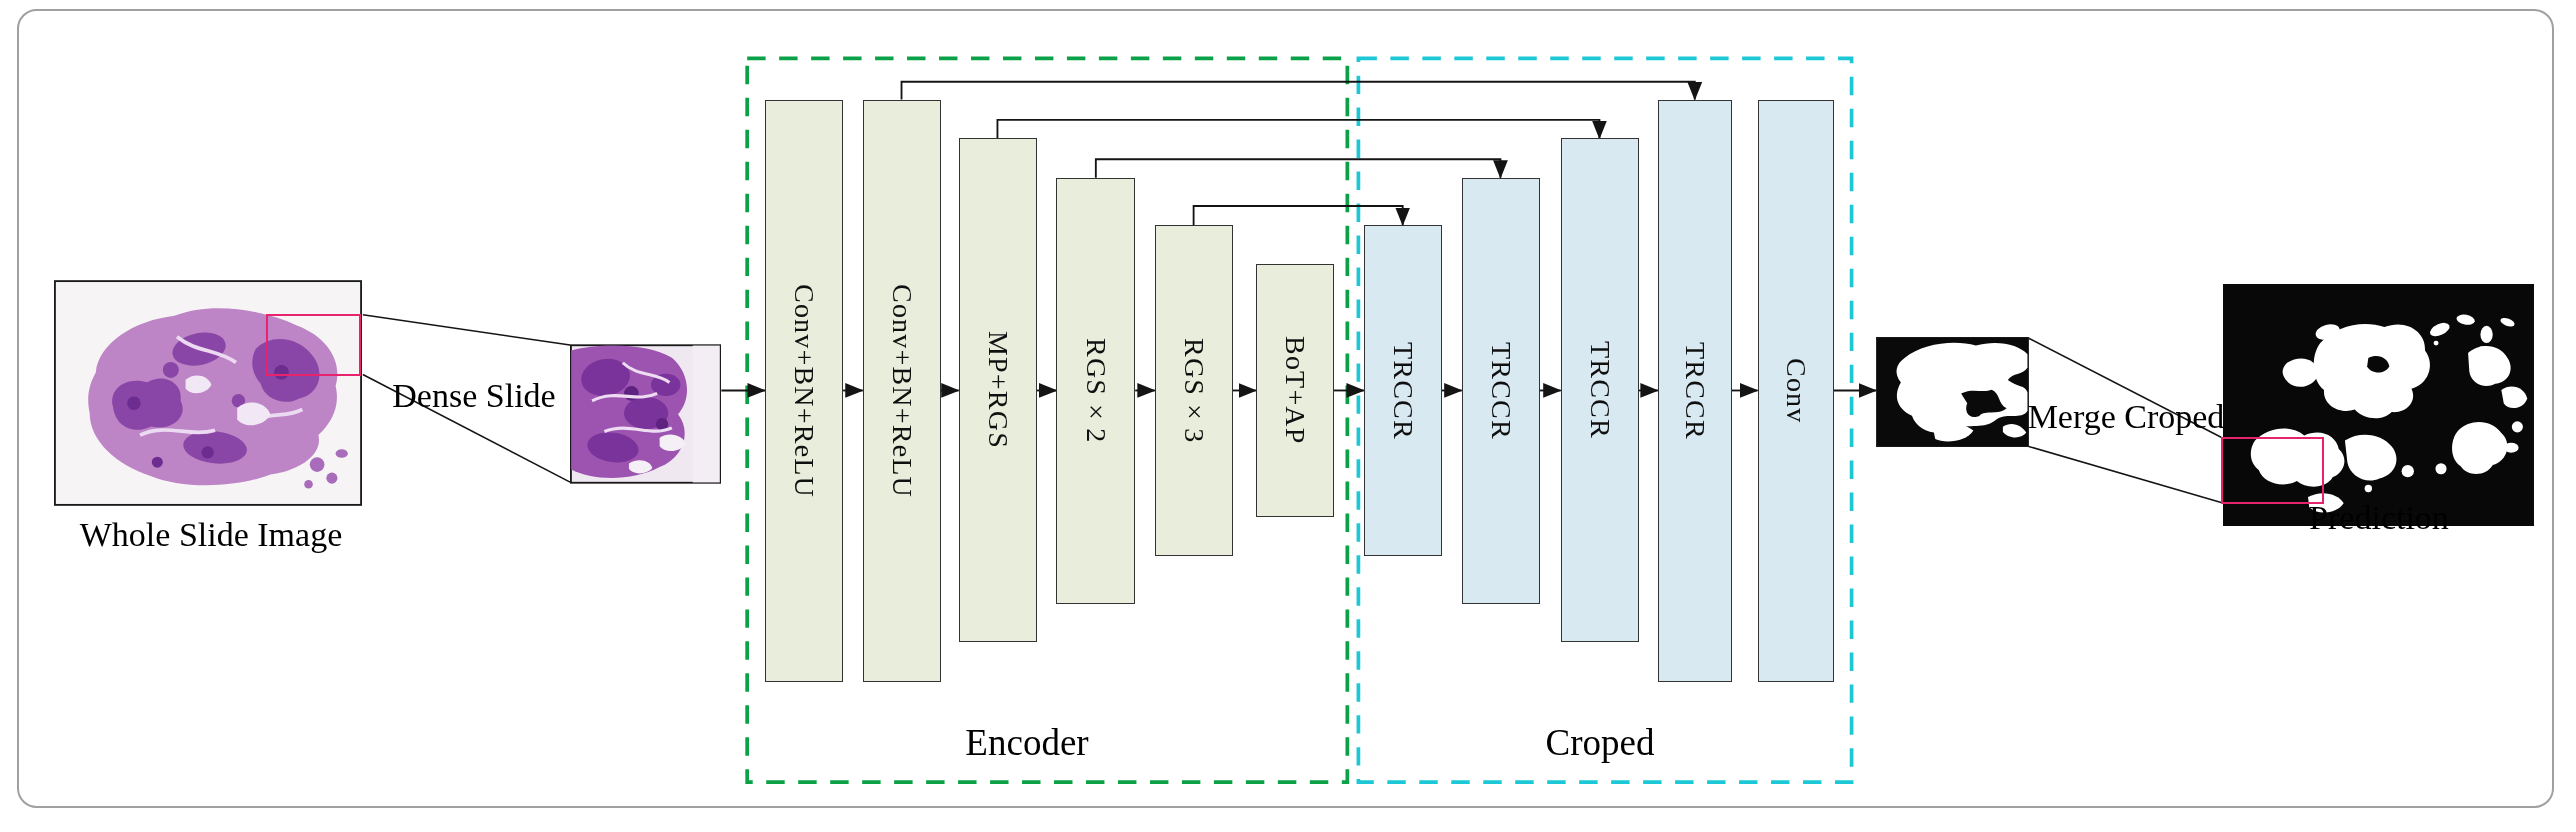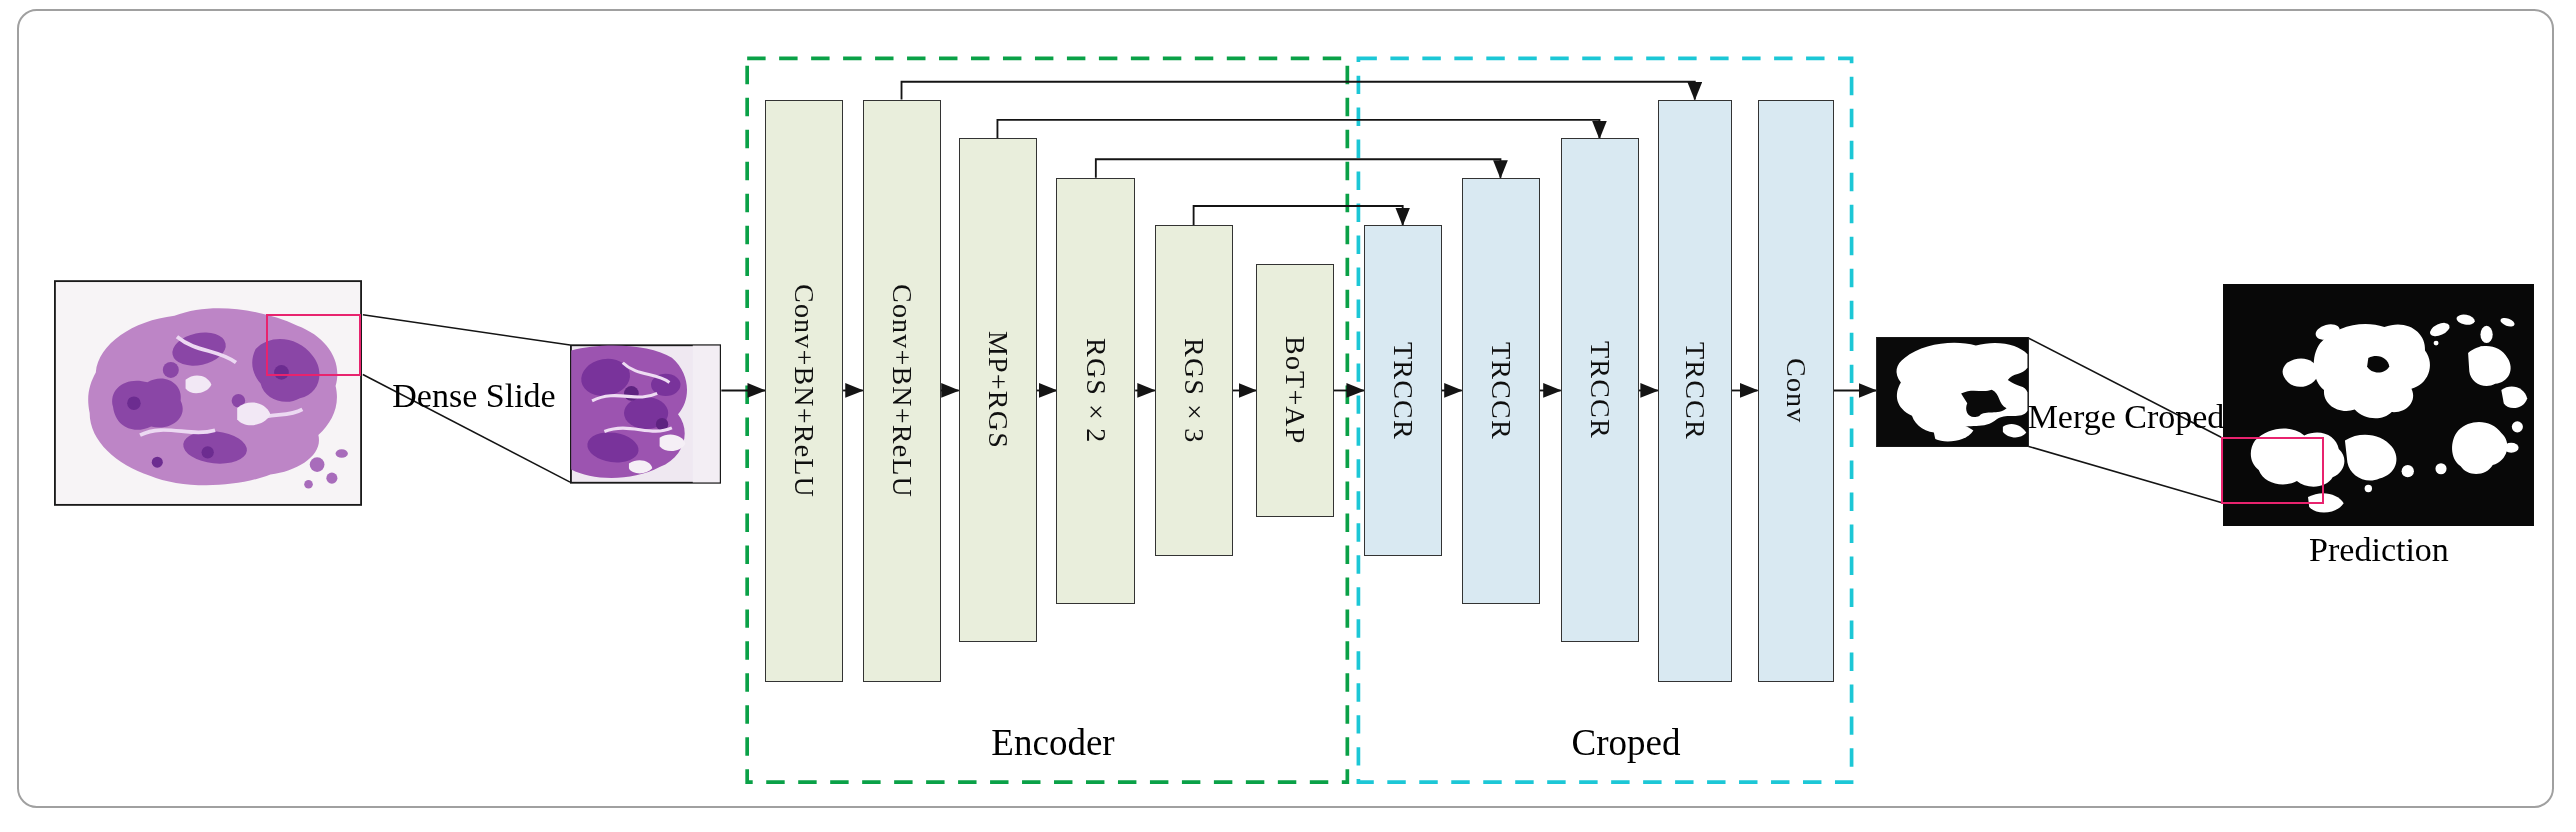--- a/index.html
+++ b/index.html
@@ -15,21 +15,21 @@
   .block{
     position:absolute;box-sizing:border-box;border:1.8px solid #333;
     display:flex;align-items:center;justify-content:center;
     writing-mode:vertical-rl;text-orientation:mixed;
     font-size:28px;letter-spacing:1.2px;color:#101010;white-space:nowrap;
   }
   .lbl{
     position:absolute;transform:translate(-50%,-50%);
     font-size:34px;color:#000;white-space:nowrap;
   }
-  .lbl.big{font-size:37px;margin-left:26px;}
+  .lbl.big{font-size:37px;}
   .roi{position:absolute;border:2.5px solid #e8236e;box-sizing:border-box;background:transparent;}
   .art{position:absolute;}
 </style>
 </head>
 <body>
 
 <div id="canvas">
 
   <div class="frame" style="border-color: rgb(160, 160, 160);"></div>
 
@@ -80,20 +80,21 @@
     <path d="M140,252 C180,232 222,256 262,244" fill="none" stroke="#ecd9f2" stroke-width="6"></path>
     <path d="M320,230 C350,214 380,224 404,210" fill="none" stroke="#ecd9f2" stroke-width="6"></path>
     <path d="M298,208 C316,192 344,198 352,218 C342,238 310,242 298,226 Z" fill="#f2e8f5"></path>
     <path d="M214,162 C228,150 250,154 256,170 C248,186 222,188 214,176 Z" fill="#f2e8f5"></path>
     <circle cx="428" cy="300" r="12" fill="#a86cbb"></circle>
     <circle cx="452" cy="322" r="9" fill="#a86cbb"></circle>
     <ellipse cx="468" cy="282" rx="10" ry="7" fill="#a86cbb"></ellipse>
     <circle cx="414" cy="332" r="7" fill="#a86cbb"></circle>
   </svg>
   <div class="roi" style="left: 266px; top: 314px; width: 95px; height: 62px; border-color: rgb(232, 35, 110);"></div>
+  <div class="lbl" style="left:211px;top:535px">Whole Slide Image</div>
 
   <div class="lbl" style="left:474px;top:396px">Dense Slide</div>
 
   <svg class="art" style="left:570px;top:344px" width="151" height="140" viewBox="0 0 246 227">
     <rect x="1.5" y="1.5" width="243" height="224" fill="#efe8f1" stroke="#1a1a1a" stroke-width="3"></rect>
     <rect x="200" y="2" width="44" height="223" fill="#f3eef4"></rect>
     <path d="M2,10 C54,-4 132,0 166,22 C198,50 196,92 176,114 C198,142 186,184 146,200 C100,224 36,222 2,204 Z" fill="#9c54b0"></path>
     <ellipse cx="58" cy="54" rx="40" ry="30" fill="#79339b" transform="rotate(-10 58 54)"></ellipse>
     <ellipse cx="124" cy="112" rx="36" ry="26" fill="#79339b"></ellipse>
     <ellipse cx="70" cy="168" rx="42" ry="24" fill="#79339b" transform="rotate(8 70 168)"></ellipse>
@@ -138,21 +139,21 @@
     <path d="M398,112 C418,94 450,98 462,120 C474,138 464,160 442,162 C424,172 402,160 400,142 Z" fill="#ffffff"></path>
     <path d="M452,172 C468,160 490,168 494,186 C488,204 464,206 456,194 Z" fill="#ffffff"></path>
     <circle cx="478" cy="232" r="9" fill="#ffffff"></circle>
     <path d="M382,238 C402,218 436,220 452,242 C470,258 462,288 438,294 C428,312 398,314 386,296 C368,284 368,254 382,238 Z" fill="#ffffff"></path>
     <circle cx="354" cy="300" r="9" fill="#ffffff"></circle>
     <ellipse cx="468" cy="266" rx="12" ry="8" fill="#ffffff"></ellipse>
     <circle cx="420" cy="106" r="5" fill="#ffffff"></circle>
     <circle cx="346" cy="96" r="4" fill="#ffffff"></circle>
   </svg>
   <div class="roi" style="left: 2221px; top: 437px; width: 103px; height: 67px; border-color: rgb(232, 35, 110);"></div>
-  <div class="lbl" style="left:2379px;top:550px">Prediction</div>
+  <div class="lbl" style="left:2379px;top:518px">Prediction</div>
 
 <div class="block" style="left: 765px; top: 100px; width: 78px; height: 582px; background: rgb(233, 238, 220);">Conv+BN+ReLU</div>
     <div class="block" style="left: 863px; top: 100px; width: 78px; height: 582px; background: rgb(233, 238, 220);">Conv+BN+ReLU</div>
     <div class="block" style="left: 959px; top: 138px; width: 78px; height: 504px; background: rgb(233, 238, 220);">MP+RGS</div>
     <div class="block" style="left: 1056px; top: 178px; width: 79px; height: 426px; background: rgb(233, 238, 220);">RGS×2</div>
     <div class="block" style="left: 1155px; top: 225px; width: 78px; height: 331px; background: rgb(233, 238, 220);">RGS×3</div>
     <div class="block" style="left: 1256px; top: 264px; width: 78px; height: 253px; background: rgb(233, 238, 220);">BoT+AP</div>
     <div class="block" style="left: 1364px; top: 225px; width: 78px; height: 331px; background: rgb(217, 233, 242);">TRCCR</div>
     <div class="block" style="left: 1462px; top: 178px; width: 78px; height: 426px; background: rgb(217, 233, 242);">TRCCR</div>
     <div class="block" style="left: 1561px; top: 138px; width: 78px; height: 504px; background: rgb(217, 233, 242);">TRCCR</div>

